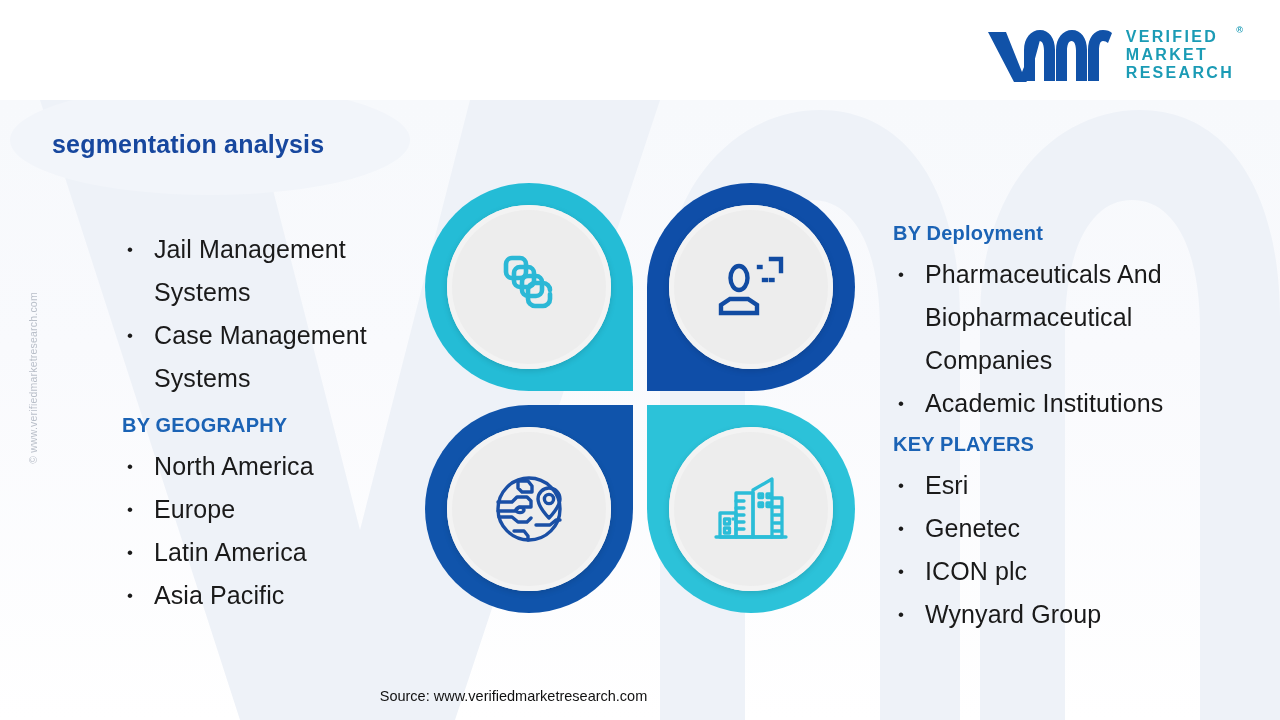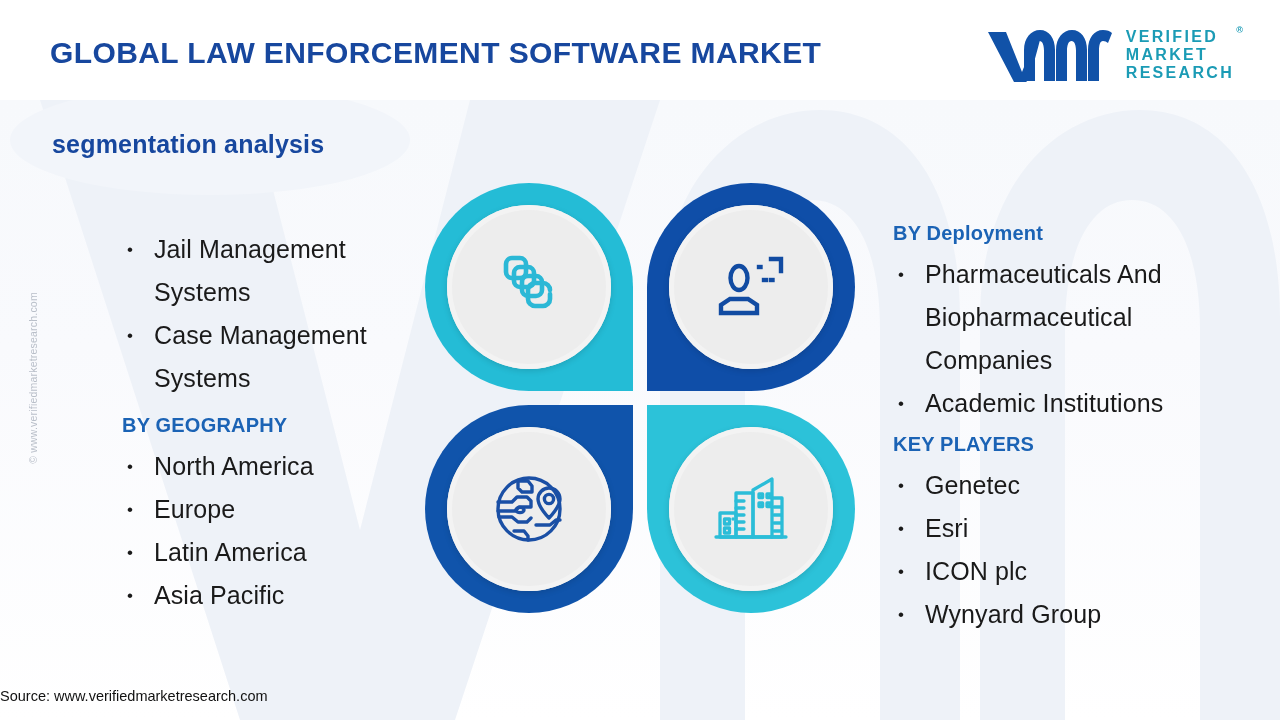--- a/index.html
+++ b/index.html
@@ -221,21 +221,21 @@
     background: #2cc2d9;
     border-radius: 0 50% 50% 50%;
   }
 
   
   .source {
     position: absolute;
     left: 0;
     top: 688px;
     width: 1027px;
-    text-align: left;
+    text-align: center;
     font-size: 14.5px;
     color: #111111;
     z-index: 4;
   }
 </style>
 </head>
 <body>
 
 <div class="infographic">
 
@@ -247,21 +247,20 @@
       <path d="M660 220 C660 80 740 10 820 10 C900 10 960 80 960 220 L960 620 L880 620 L880 230
                C880 150 855 100 812 100 C770 100 745 150 745 230 L745 620 L660 620 Z" fill="#eef2f8"></path>
       <path d="M980 220 C980 80 1060 10 1140 10 C1220 10 1280 80 1280 220 L1280 620 L1200 620 L1200 230
                C1200 150 1175 100 1132 100 C1090 100 1065 150 1065 230 L1065 620 L980 620 Z" fill="#eef2f8"></path>
 
       <ellipse cx="210" cy="40" rx="200" ry="55" fill="#f2f5fa"></ellipse>
     </svg>
   </div>
 
   <div class="header">
-    <div class="page-title">GLOBAL LAW ENFORCEMENT SOFTWARE MARKET</div>
 
     <div class="logo">
       <svg class="logo-mark" width="130" height="62" viewBox="0 0 130 62">
 
         <path d="M4 8 L22 8 L38 48 L54 8 L58 8
                  C58 8 46 58 42 58 C38 58 30 58 30 58 Z" fill="#1152a8"></path>
         <path d="M40 57 L40 26 C40 14 47 6 56 6 C65 6 71 14 71 26 L71 57 L60 57 L60 27
                  C60 21 58.5 17 55.5 17 C52.5 17 51 21 51 27 L51 57 Z" fill="#1152a8"></path>
         <path d="M72 57 L72 26 C72 14 79 6 88 6 C97 6 103 14 103 26 L103 57 L92 57 L92 27
                  C92 21 90.5 17 87.5 17 C84.5 17 83 21 83 27 L83 57 Z" fill="#1152a8"></path>
@@ -311,22 +310,22 @@
         <li>Pharmaceuticals And Biopharmaceutical Companies</li>
         <li>Academic Institutions</li>
       </ul>
     </div>
 
     <div class="spacer-xs"></div>
 
     <div>
       <div class="block-heading">KEY PLAYERS</div>
       <ul class="bullets">
+        <li>Esri</li>
         <li>Genetec</li>
-        <li>Esri</li>
         <li>ICON plc</li>
         <li>Wynyard Group</li>
       </ul>
     </div>
   </div>
 
   <div class="quad-wrap">
 
     <div class="quad quad-tl">
       <div class="inner">

